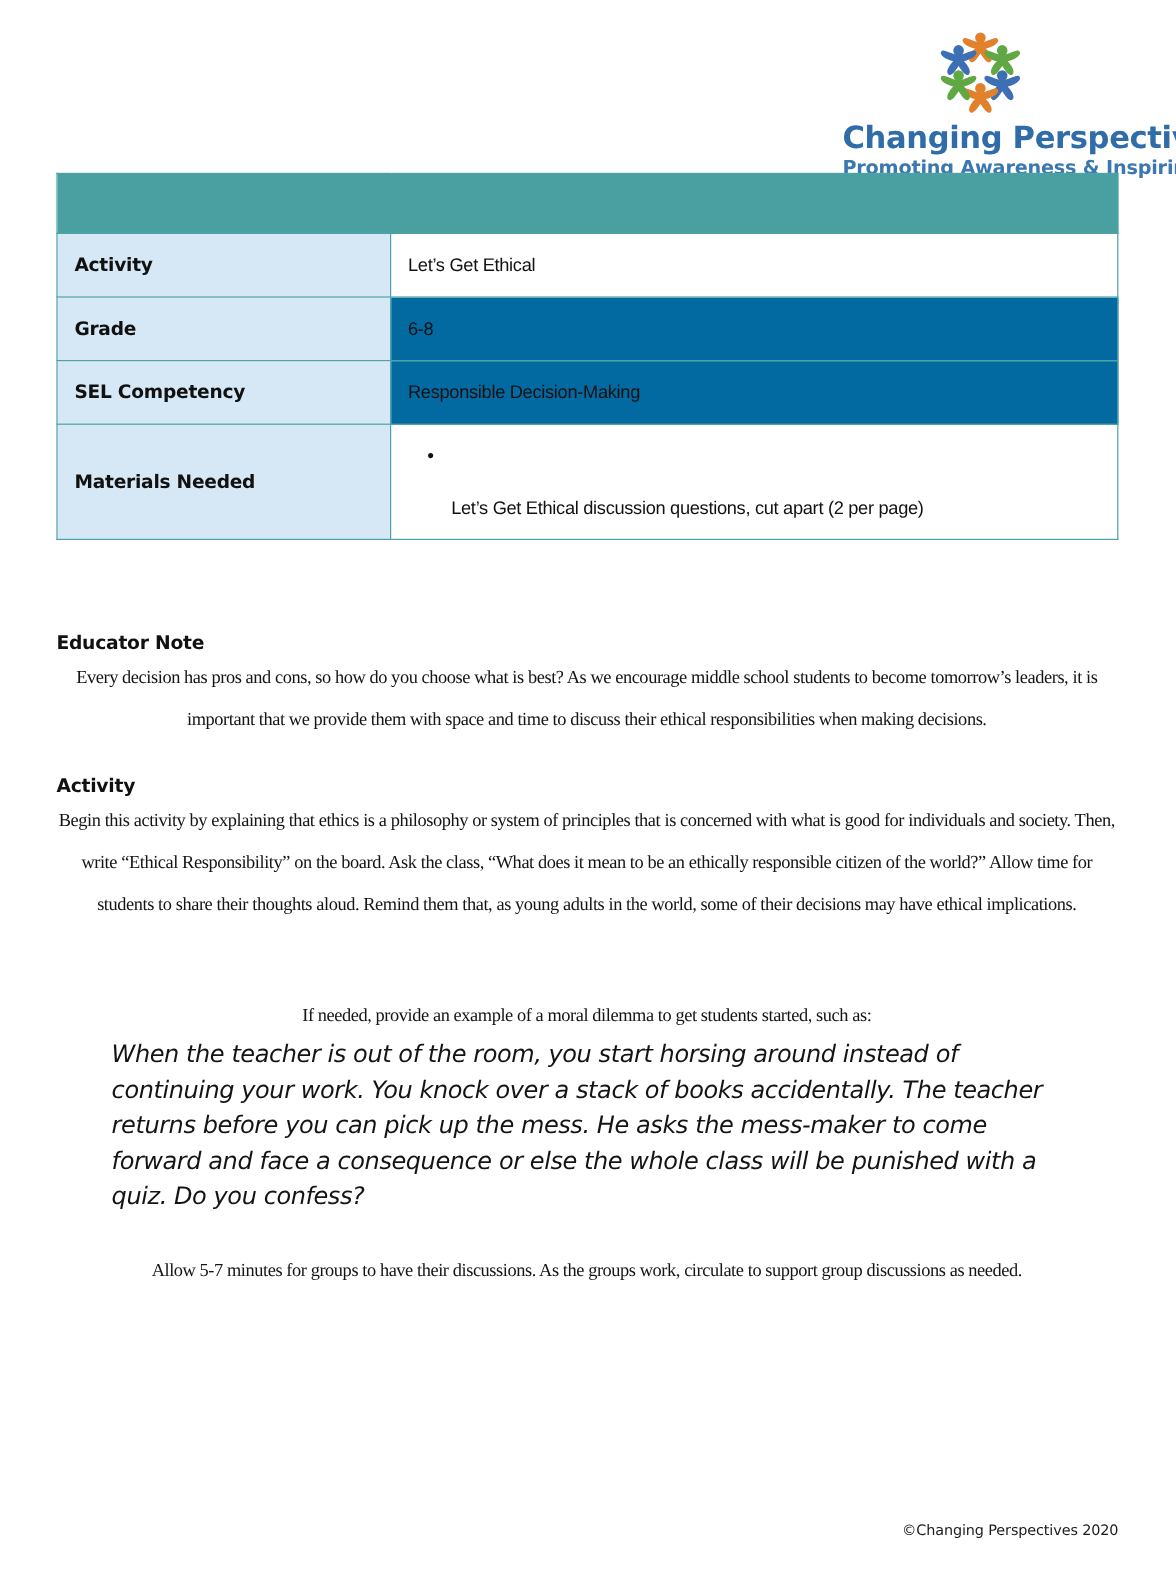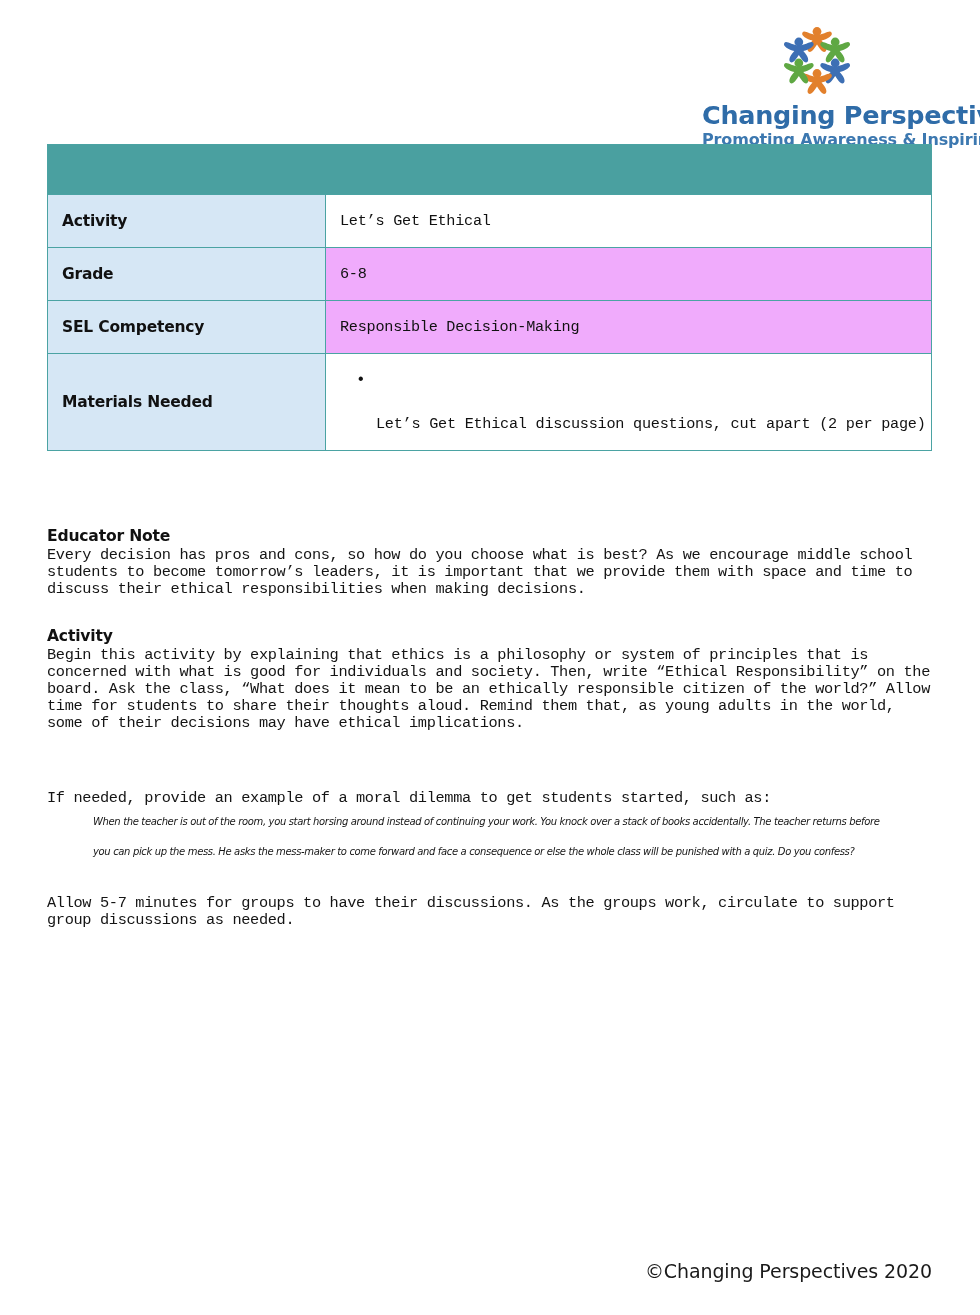--- a/index.html
+++ b/index.html
@@ -82,28 +82,28 @@
     background: #d6e7f5;
     font-family: "DejaVu Sans", sans-serif;
     font-weight: 700;
     font-size: 15.5px;
     color: #111;
     padding: 17px 0 17px 14px;
     letter-spacing: -0.2px;
   }
   .value-cell {
     background: #ffffff;
-    font-family: Liberation Mono, monospace;
+    font-family: Liberation Sans, sans-serif;
     font-weight: 400;
     font-size: 15.2px;
     color: #111;
     padding: 17px 0 17px 14px;
     letter-spacing: -0.25px;
   }
-  .value-cell.alt { background: #f0abfc; }
+  .value-cell.alt { background: #0369a1; }
 
   .bullet-row {
     display: flex;
     align-items: flex-start;
     padding-left: 16px;
   }
   .bullet-dot {
     flex: 0 0 auto;
     width: 20px;
     font-size: 16px;
@@ -123,48 +123,48 @@
   .section-heading {
     font-family: "DejaVu Sans", sans-serif;
     font-weight: 700;
     font-size: 15.6px;
     color: #111;
     letter-spacing: -0.2px;
     margin-bottom: 2px;
   }
 
   .para {
-    font-family: Liberation Mono, monospace;
+    font-family: Liberation Serif, serif;
     font-size: 15.3px;
-    line-height: 17px;
+    line-height: 35px;
     color: #141414;
     letter-spacing: -0.35px;
-    text-align: left;
+    text-align: center;
   }
 
   .spacer-para { height: 29px; }
 
   .quote-block {
     font-family: "DejaVu Sans", sans-serif;
     font-style: italic;
-    font-size: 10px;
+    font-size: 20px;
     line-height: 29.5px;
     color: #141414;
     letter-spacing: -0.35px;
     margin-left: 46px;
     width: 800px;
   }
 
   
   .footer {
     position: absolute;
     right: 48px;
     bottom: 33px;
     font-family: "DejaVu Sans", sans-serif;
-    font-size: 19px;
+    font-size: 12px;
     color: #1a1a1a;
     letter-spacing: -0.1px;
   }
 </style>
 </head>
 <body>
 
 <div class="page">
 
   <div class="logo-block">

